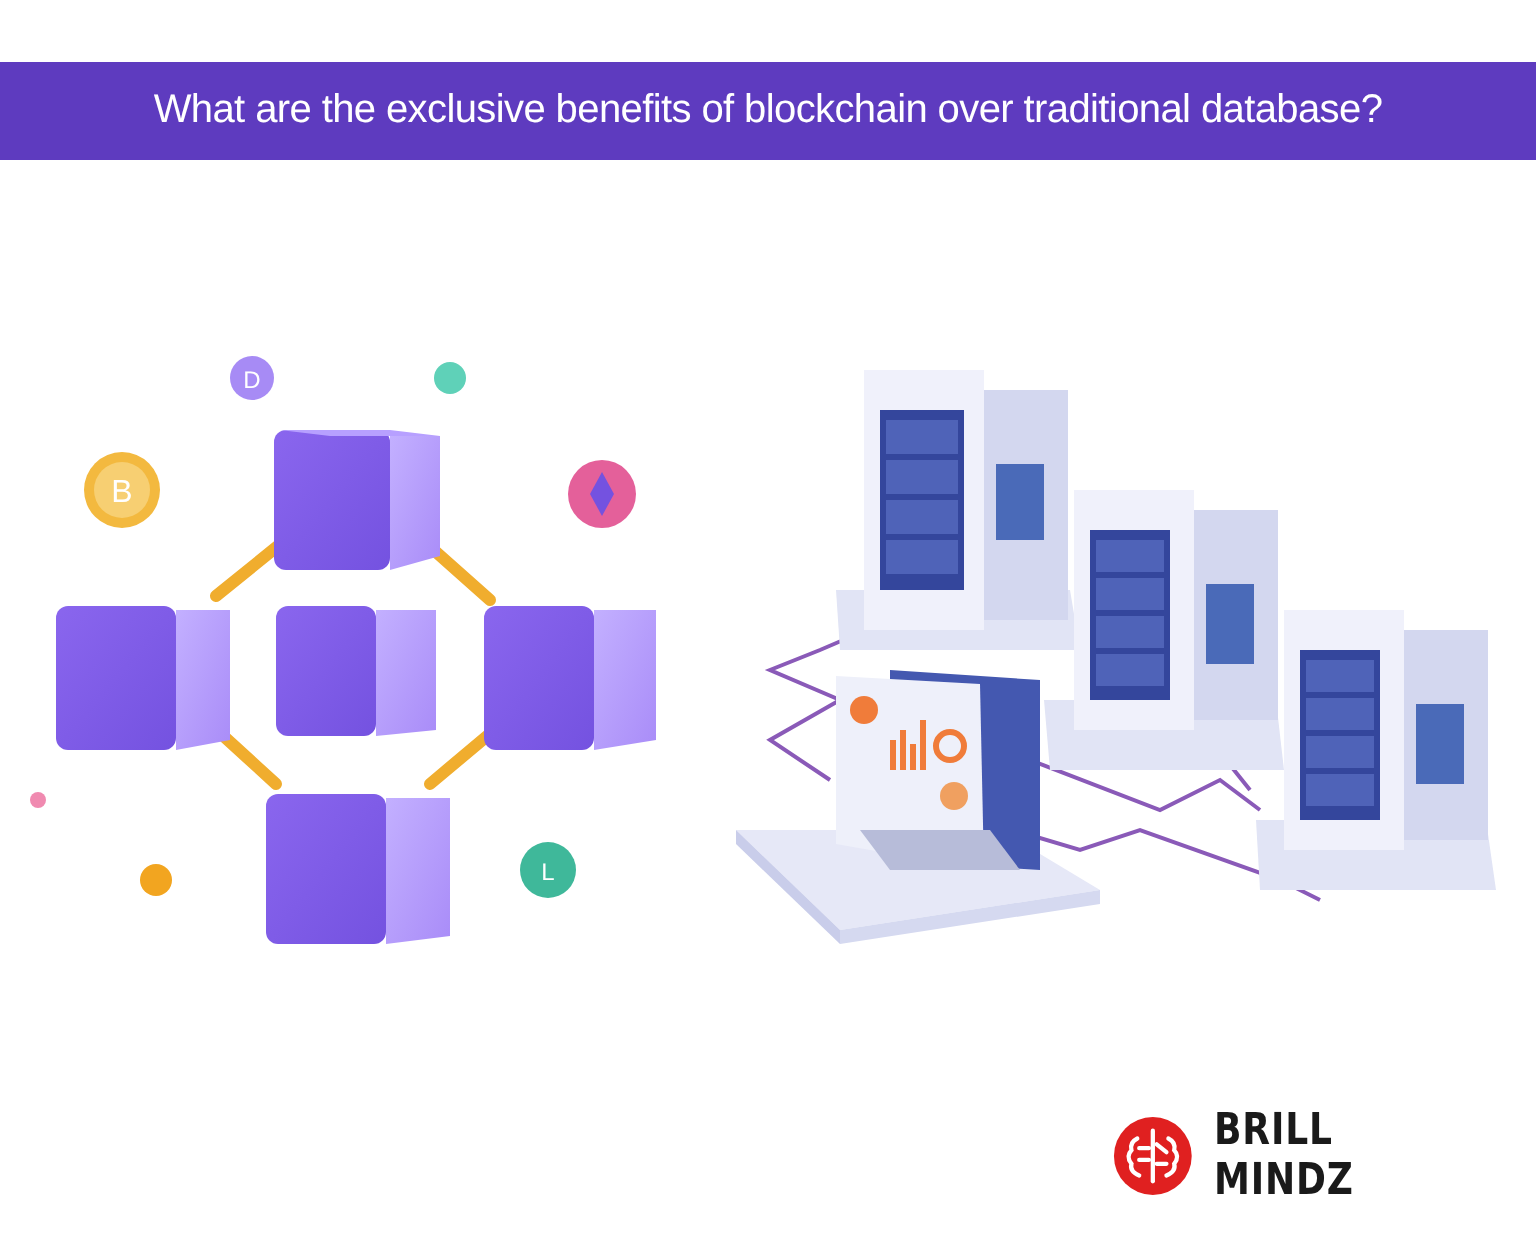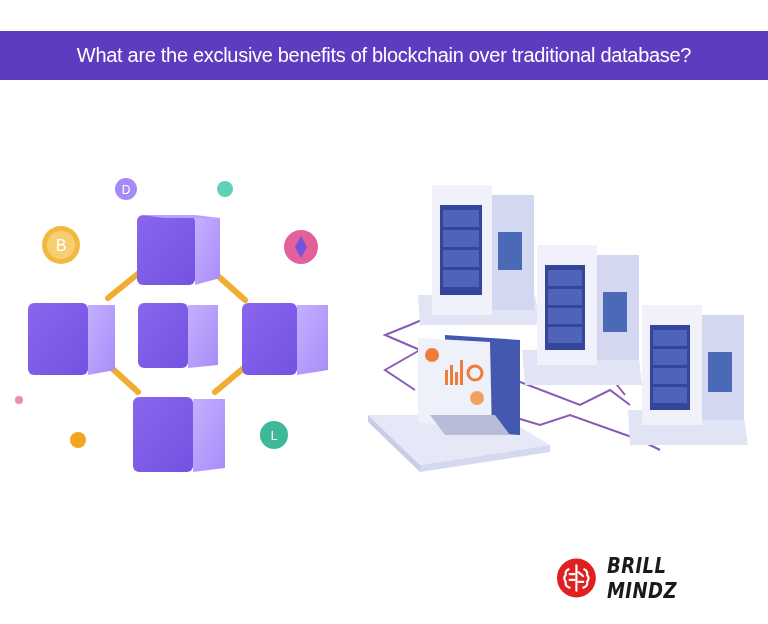--- a/index.html
+++ b/index.html
@@ -3,21 +3,21 @@
 <meta charset="utf-8">
 <style>
   html, body { margin:0; padding:0; }
   body { width:768px; height:624px; background:#ffffff; position:relative; overflow:hidden;
          font-family:"Liberation Sans", sans-serif; }
   .banner { position:absolute; left:0; top:31px; width:768px; height:49px; background:#5e3bbf;
             display:flex; align-items:center; justify-content:center; }
   .banner-title { color:#ffffff; font-family:"Liberation Sans", sans-serif; font-size:20px;
                   letter-spacing:-0.3px; white-space:nowrap; }
   .art { position:absolute; }
-  .logo { position:absolute; left:556px; top:553px; display:flex; align-items:center;font-style:italic; }
+  .logo { position:absolute; left:556px; top:553px; display:flex; align-items:center; }
   .logo-text { font-family:"DejaVu Sans", sans-serif; font-weight:bold; font-size:22px;
                color:#1a1a1a; margin-left:10px; letter-spacing:0.5px; transform:scaleX(0.82);
                transform-origin:left center; }
 </style>
 </head>
 <body>
 
 <div class="banner">
   <span class="banner-title">What are the exclusive benefits of blockchain over traditional database?</span>
 </div>

